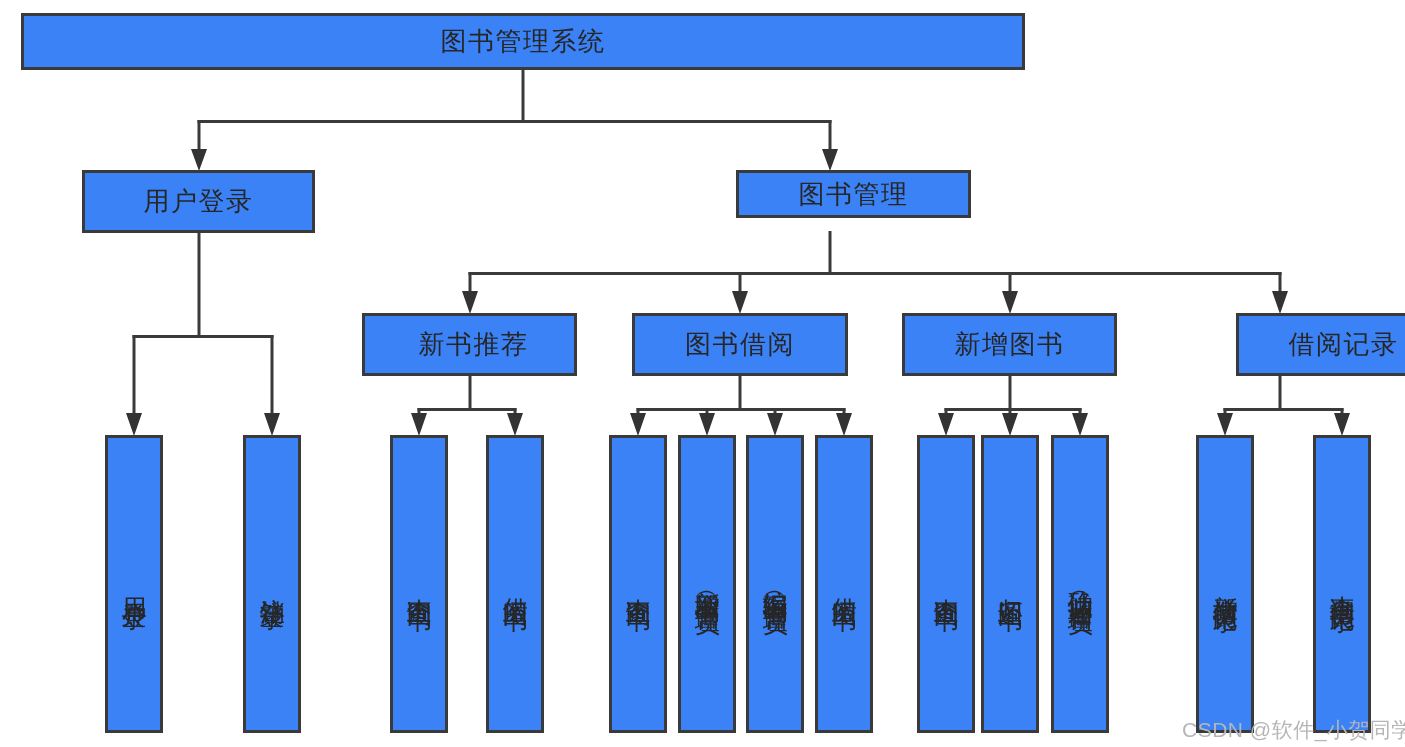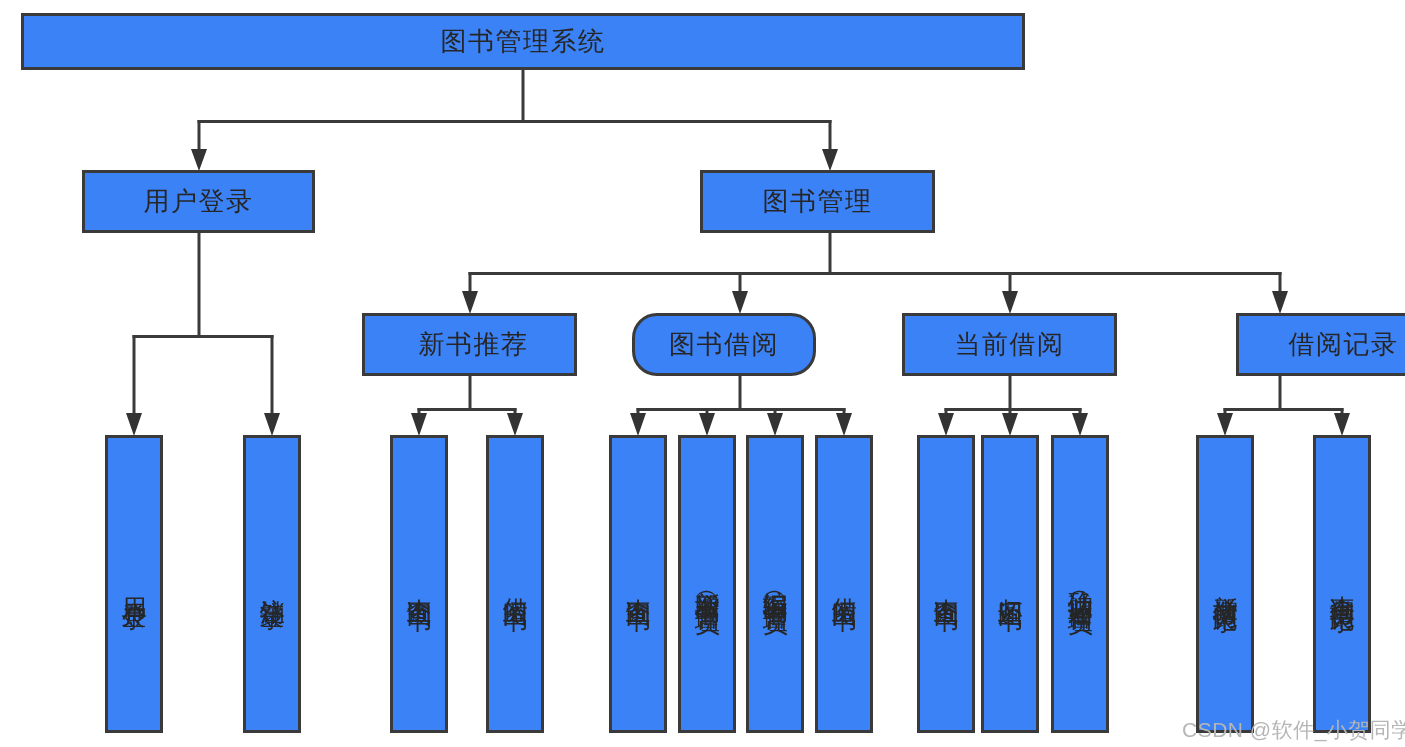--- a/index.html
+++ b/index.html
@@ -130,32 +130,32 @@
     </g>
   </svg>
 
   <div class="box box-h" style="left:21px;top:13px;width:1004px;height:57px;">
     <span>图书管理系统</span>
   </div>
 
   <div class="box box-h" style="left:82px;top:170px;width:233px;height:63px;">
     <span>用户登录</span>
   </div>
-  <div class="box box-h" style="left:700px;top:170px;width:235px;height:63px;">
+  <div class="box box-h" style="left:736px;top:170px;width:235px;height:48px;">
     <span>图书管理</span>
   </div>
 
   <div class="box box-h" style="left:362px;top:313px;width:215px;height:63px;padding-left:8px;">
     <span>新书推荐</span>
   </div>
-  <div class="box box-h" style="left:632px;top:313px;width:184px;height:63px;border-radius:25px;">
+  <div class="box box-h" style="left:632px;top:313px;width:216px;height:63px;">
     <span>图书借阅</span>
   </div>
   <div class="box box-h" style="left:902px;top:313px;width:215px;height:63px;">
-    <span>当前借阅</span>
+    <span>新增图书</span>
   </div>
   <div class="box box-h" style="left:1236px;top:313px;width:215px;height:63px;">
     <span>借阅记录</span>
   </div>
 
   <div class="box box-v" style="left:105px;top:435px;width:58px;height:298px;">
     <span class="label-v">用户登录</span>
   </div>
   <div class="box box-v" style="left:243px;top:435px;width:58px;height:298px;">
     <span class="label-v">注销登录</span>

